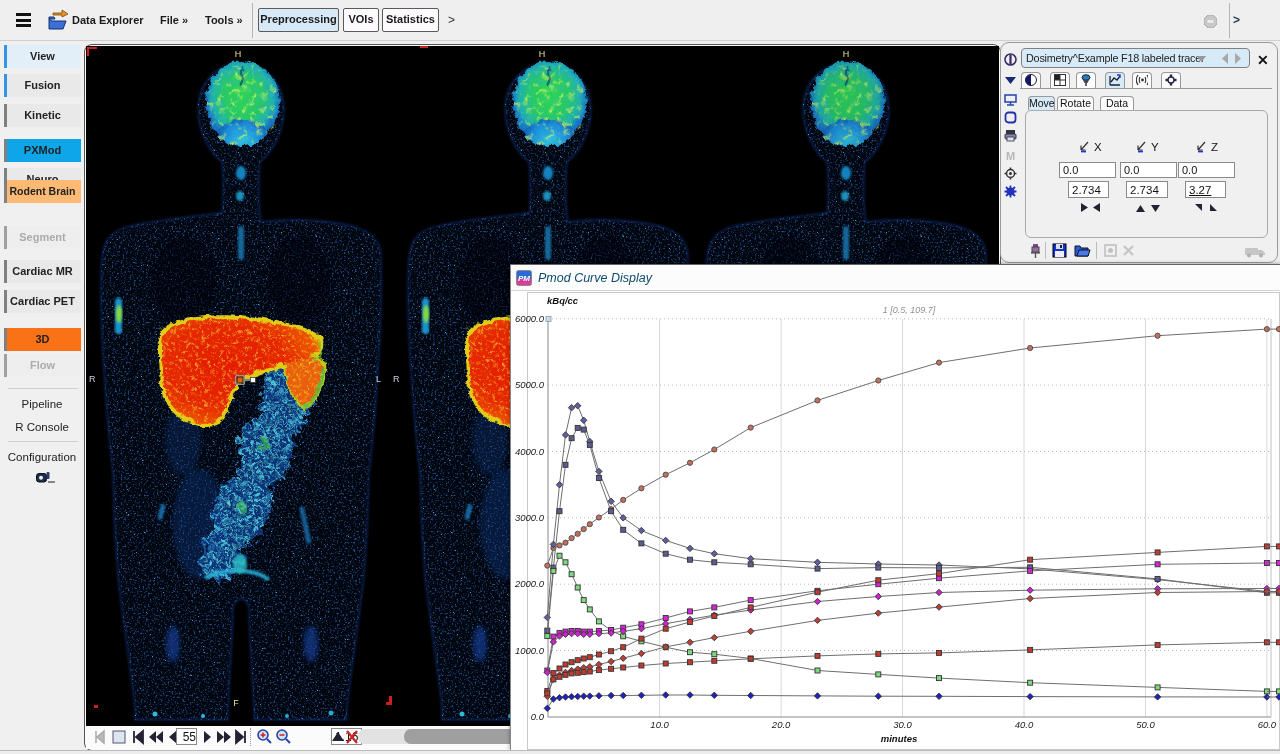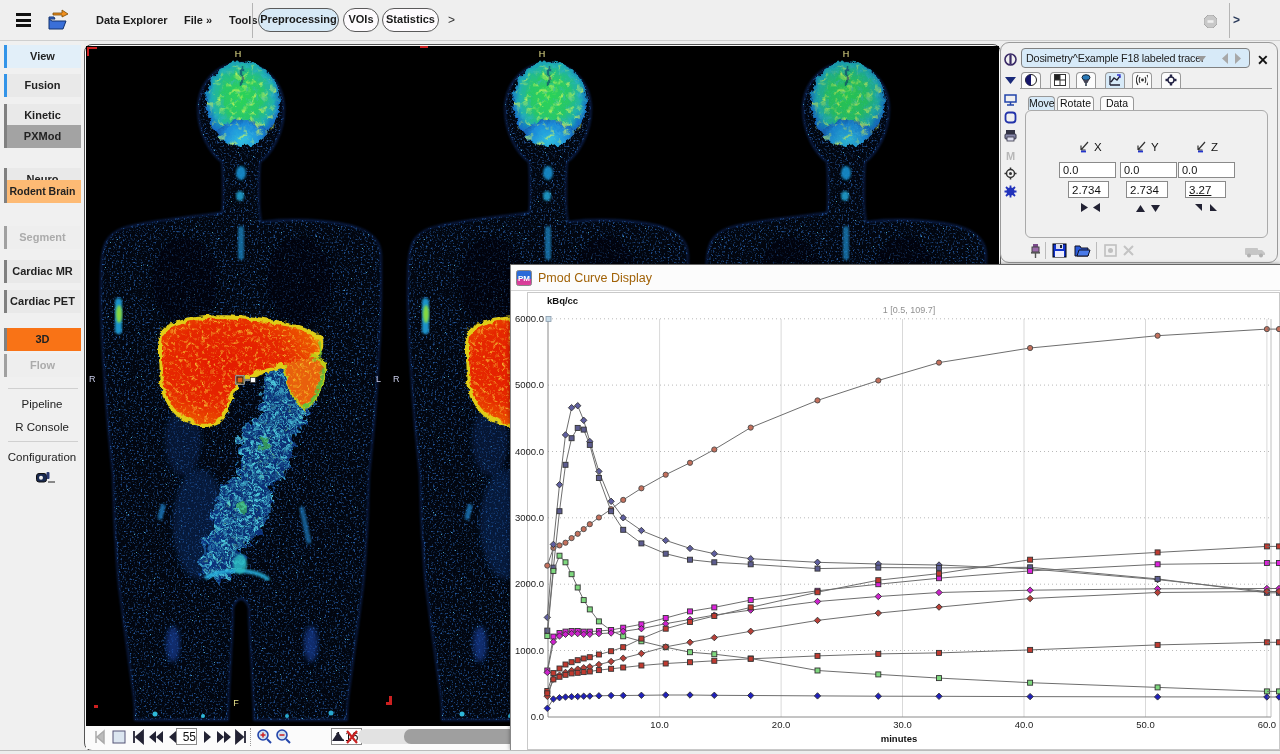--- a/index.html
+++ b/index.html
@@ -1,33 +1,33 @@
 <!DOCTYPE html>
 <html><head><meta charset="utf-8">
 <style>
 *{margin:0;padding:0;box-sizing:border-box}
 html,body{width:1280px;height:754px;overflow:hidden;background:#eeeeee;
  font-family:"Liberation Sans",sans-serif;}
 #topbar{position:absolute;left:0;top:0;width:1280px;height:41px;background:#efefef;border-bottom:1px solid #cfcfcf;}
-.tbtxt{position:absolute;top:14px;font-size:11px;font-weight:bold;color:#1a1a1a;margin-left:24px;}
-.tab{position:absolute;top:8px;height:24px;border:1.6px solid #5a5a5a;border-radius:12px;
+.tbtxt{position:absolute;top:14px;font-size:11px;font-weight:bold;color:#1a1a1a;}
+.tab{position:absolute;top:8px;height:24px;border:1.6px solid #5a5a5a;border-radius:2px;
  font-size:11px;font-weight:bold;color:#1a1a1a;text-align:center;line-height:21px;background:#fdfafd;}
 #sidebar{position:absolute;left:0;top:41px;width:84px;height:713px;background:#f0f0f0;}
 .sbtn{position:absolute;left:4px;width:77px;height:23px;background:#e9e9e9;
  font-size:11px;font-weight:bold;color:#222;text-align:center;line-height:23px;}
 .sbar{position:absolute;left:0;top:0;width:3px;height:100%;}
 .slbl{position:absolute;left:0;width:84px;font-size:11.5px;color:#222;text-align:center;}
 #vframe{position:absolute;left:84px;top:44px;width:917px;height:707px;background:#fbfbfb;border:1.5px solid #555;border-radius:8px;}
 #viewer{position:absolute;left:86px;top:46px;width:913px;height:680px;background:#000;}
 #vtb{position:absolute;left:86px;top:726px;width:913px;height:23px;background:#fbfbfb;}
 #statusbar{position:absolute;left:0;top:750px;width:1280px;height:4px;background:#ededed;border-top:1px solid #bbb;}
 #rpanel{position:absolute;left:1000px;top:42px;width:278px;height:221px;background:#f0f0f0;
  border:1.5px solid #9a9a9a;border-radius:9px;}
 #cwin{position:absolute;left:510px;top:264px;width:770px;height:486px;background:#fdfdfd;
- border-left:1px solid #888;border-top:1px solid #666;box-shadow:0 0 4px rgba(0,0,0,.4);}
+ border-left:1px solid #888;border-top:1px solid #666;box-shadow:0 0 4px rgba(0,0,0,.4);font-style:italic;}
 #cwtitle{position:absolute;left:0;top:0;width:100%;height:26px;background:#fcfcfc;border-bottom:1px solid #d5d5d5;}
 .inp{position:absolute;background:#fff;border:1px solid #8a8a8a;font-size:11px;color:#111;
  font-family:"Liberation Sans",sans-serif;padding-left:3px;}
 .itab{position:absolute;top:0;height:16px;border:1px solid #999;border-bottom:none;
  border-radius:4px 4px 0 0;background:#fcfcfc;}
 .mtab{position:absolute;height:14px;border:1px solid #999;border-bottom:none;border-radius:4px 4px 0 0;
  background:#fcfcfc;font-size:10.5px;color:#111;text-align:center;line-height:13px;}
 </style></head><body>
 <div id="topbar">
 <div style="position:absolute;left:16px;top:13px;width:15px;height:15px;">
@@ -52,21 +52,21 @@
 <polygon points="4,0 9,0 13,4 13,9 9,13 4,13 0,9 0,4" fill="#c8c8c8" stroke="#a8a8a8"></polygon>
 <rect x="3.5" y="5.2" width="6" height="2.6" fill="#efefef"></rect>
     </svg>
 <div style="position:absolute;left:1229px;top:3px;width:1px;height:35px;background:#b5b5b5"></div>
 <div style="position:absolute;left:1233px;top:13px;font-size:12px;font-weight:bold;color:#2a3a5a">&gt;</div>
 </div>
 <div id="sidebar">
 <div class="sbtn" style="top:4px;background:#e2eff9;color:#222"><div class="sbar" style="background:#3394e8"></div>View</div>
 <div class="sbtn" style="top:33.3px;background:#e9e9e9;color:#222"><div class="sbar" style="background:#3394e8"></div>Fusion</div>
 <div class="sbtn" style="top:63px;background:#e9e9e9;color:#222"><div class="sbar" style="background:#808080"></div>Kinetic</div>
-<div class="sbtn" style="top:84px;background:#a3a3a3;color:#222"><div class="sbar" style="background:#808080"></div>PXMod</div>
+<div class="sbtn" style="top:98px;background:#0ea5e9;color:#222"><div class="sbar" style="background:#808080"></div>PXMod</div>
 <div class="sbtn" style="top:126.5px;background:#e9e9e9;color:#222"><div class="sbar" style="background:#808080"></div>Neuro</div>
 <div class="sbtn" style="top:139px;background:#fdba74;color:#222;font-size:10.5px"><div class="sbar" style="background:#808080"></div>Rodent Brain</div>
 <div class="sbtn" style="top:184.5px;background:#eeeeee;color:#ababab"><div class="sbar" style="background:#a0a0a0"></div>Segment</div>
 <div class="sbtn" style="top:219.2px;background:#e9e9e9;color:#222"><div class="sbar" style="background:#808080"></div>Cardiac MR</div>
 <div class="sbtn" style="top:248.5px;background:#e9e9e9;color:#222"><div class="sbar" style="background:#808080"></div>Cardiac PET</div>
 <div class="sbtn" style="top:287px;background:#f97316;color:#222"><div class="sbar" style="background:#808080"></div>3D</div>
 <div class="sbtn" style="top:312.5px;background:#eeeeee;color:#ababab"><div class="sbar" style="background:#a0a0a0"></div>Flow</div>
 <div style="position:absolute;left:8px;top:347px;width:70px;height:1px;background:#d0d0d0"></div>
 <div style="position:absolute;left:8px;top:400px;width:70px;height:1px;background:#d0d0d0"></div>
 <div class="slbl" style="top:357px">Pipeline</div>
@@ -566,21 +566,21 @@
           <linearGradient id="pmg" x1="0" y1="0" x2="0" y2="1">
 <stop offset="0" stop-color="#2a6ad8"></stop>
             <stop offset="0.55" stop-color="#2a6ad8"></stop>
             <stop offset="0.6" stop-color="#d03a9a"></stop>
             <stop offset="1" stop-color="#e0409a"></stop>
 </linearGradient>
         </defs>
 <rect x="0.5" y="0.5" width="15" height="15" rx="2" fill="url(#pmg)" stroke="#888"></rect>
 <text x="8" y="11" font-size="8" font-weight="bold" fill="#fff" text-anchor="middle">PM</text>
       </svg>
-<div style="position:absolute;left:27px;top:6px;font-size:12.5px;color:#a16207">Pmod Curve Display</div>
+<div style="position:absolute;left:27px;top:6px;font-size:12.5px;color:#0c4a6e">Pmod Curve Display</div>
 </div>
 <div style="position:absolute;left:0;top:26px;width:770px;height:460px;">
       <svg width="770" height="460" style="display:block">
 <rect x="0" y="0" width="770" height="460" fill="#ffffff"></rect>
 <rect x="16.5" y="1.5" width="752" height="457" fill="#ffffff" stroke="#c9c9c9"></rect>
 <line x1="148.6" y1="28" x2="148.6" y2="426" stroke="#d9d9d9" stroke-width="1"></line>
 <line x1="270.1" y1="28" x2="270.1" y2="426" stroke="#d9d9d9" stroke-width="1"></line>
 <line x1="391.5" y1="28" x2="391.5" y2="426" stroke="#d9d9d9" stroke-width="1"></line>
 <line x1="513.0" y1="28" x2="513.0" y2="426" stroke="#d9d9d9" stroke-width="1"></line>
 <line x1="634.5" y1="28" x2="634.5" y2="426" stroke="#d9d9d9" stroke-width="1"></line>

